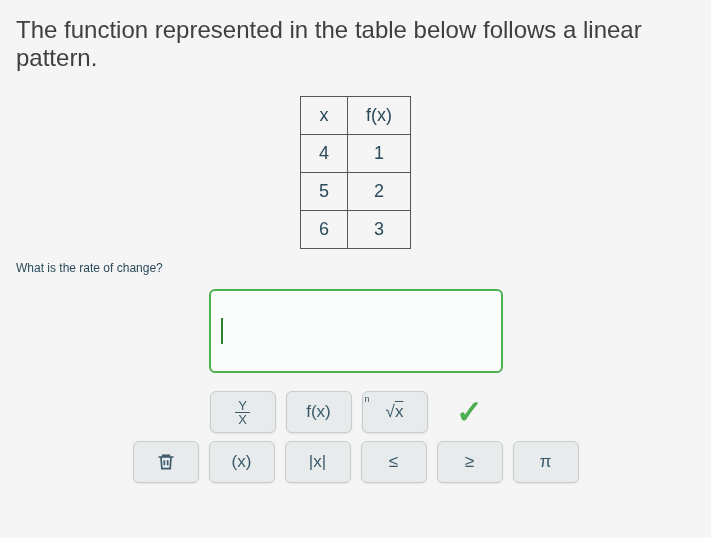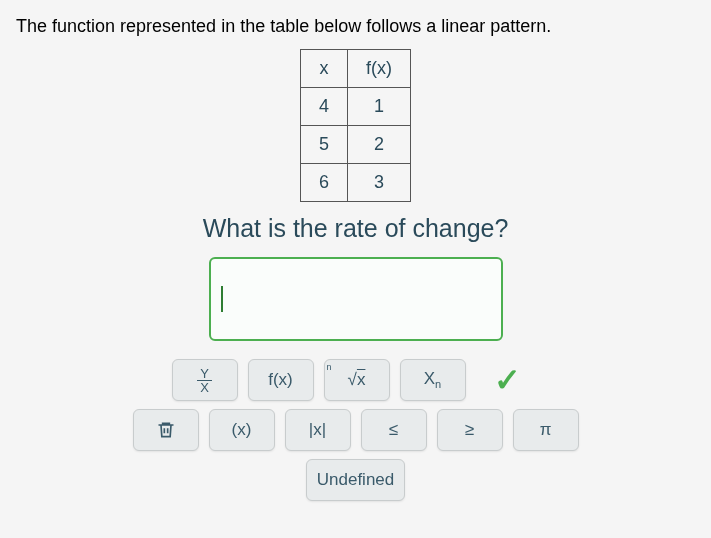--- a/index.html
+++ b/index.html
@@ -6,40 +6,40 @@
     margin: 0;
     padding: 16px;
     font-family: -apple-system, BlinkMacSystemFont, "Segoe UI", Arial, sans-serif;
     background: #f5f5f5;
     width: 711px;
     height: 538px;
     box-sizing: border-box;
     color: #2a4a5a;
   }
   .question-text {
-    font-size: 18px;
-    color: #000000;
-    margin-bottom: 12px;
+    font-size: 24px;
+    color: #404040;
+    margin-bottom: 24px;
     font-weight: 400;
   }
   .data-table {
     margin: 0 auto 10px auto;
     border-collapse: collapse;
   }
   .data-table th, .data-table td {
     border: 1px solid #555;
     padding: 8px 18px;
     text-align: center;
     font-size: 18px;
     font-weight: 400;
     background: #f5f5f5;
   }
   .prompt {
-    text-align: center;
-    font-size: 25px;
+    text-align: left;
+    font-size: 12px;
     margin: 12px 0 14px 0;
     color: #2a4a5a;
   }
   .answer-box {
     width: 280px;
     height: 80px;
     margin: 0 auto 18px auto;
     border: 2px solid #4caf50;
     border-radius: 6px;
     background: #fafdfb;
@@ -140,35 +140,29 @@
         <span class="num">Y</span>
         <span class="den">X</span>
       </span>
     </div>
     <div class="tool-btn">f(x)</div>
     <div class="tool-btn root">
       <span class="deg">n</span>
       <span>√</span>
         <span style="text-decoration:overline;">x</span>
     </div>
-    <div class="tool-btn">
-      <span><span>X</span><sub>n</sub></span>
-    </div>
     <div class="tool-btn checkmark">
       <span>✓</span>
     </div>
   </div>
   <div class="tool-row">
     <div class="tool-btn">
       <svg class="trash-svg" viewBox="0 0 24 24" fill="none" stroke="#3a5a6a" stroke-width="2">
         <path d="M3 6h18M8 6V4h8v2M6 6l1 14h10l1-14M10 10v6M14 10v6"></path>
       </svg>
     </div>
     <div class="tool-btn">(x)</div>
     <div class="tool-btn">|x|</div>
     <div class="tool-btn">≤</div>
     <div class="tool-btn">≥</div>
     <div class="tool-btn">π</div>
   </div>
-  <div class="tool-row">
-    <div class="tool-btn">Undefined</div>
-  </div>
 </div>
 
 </body></html>

